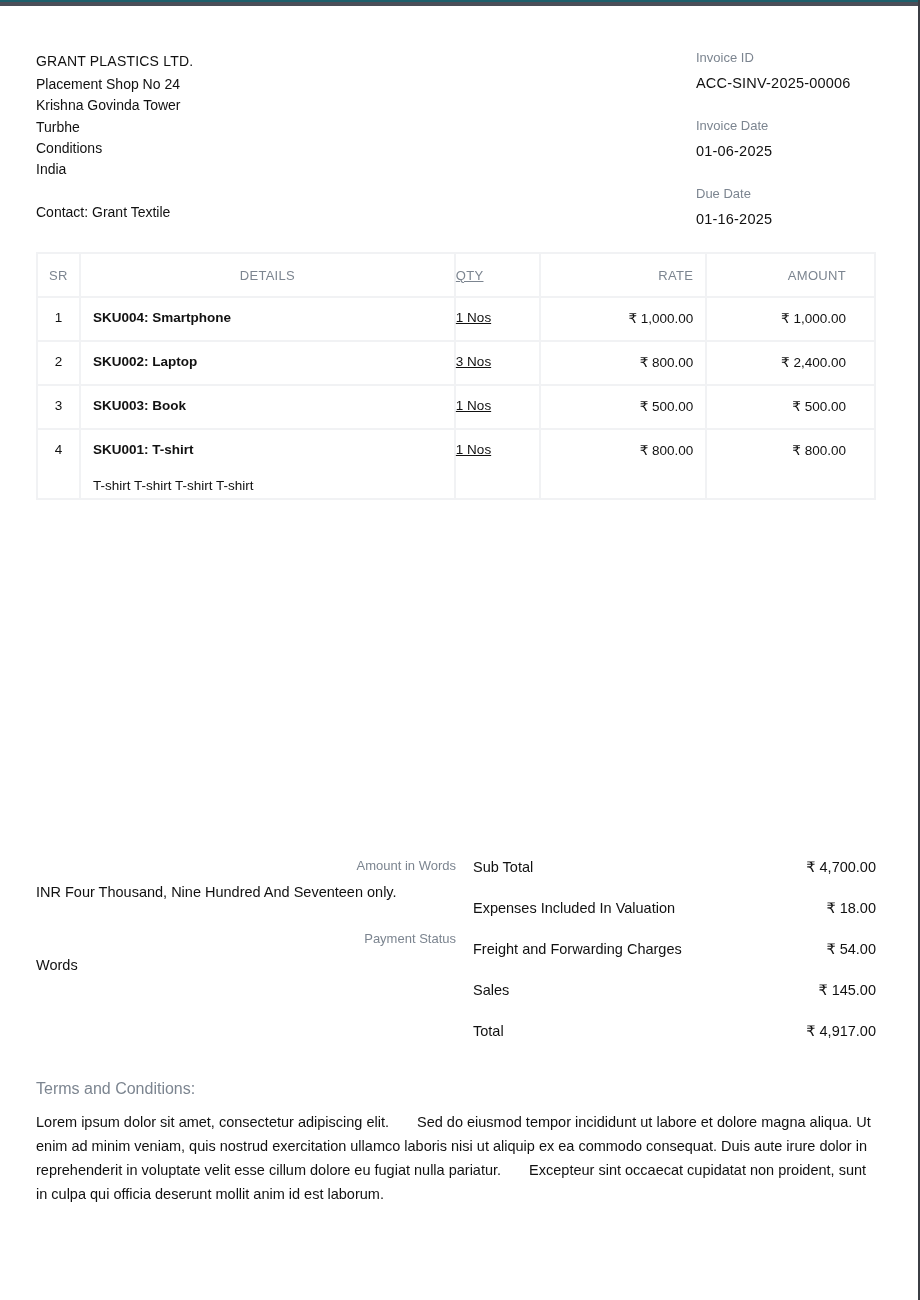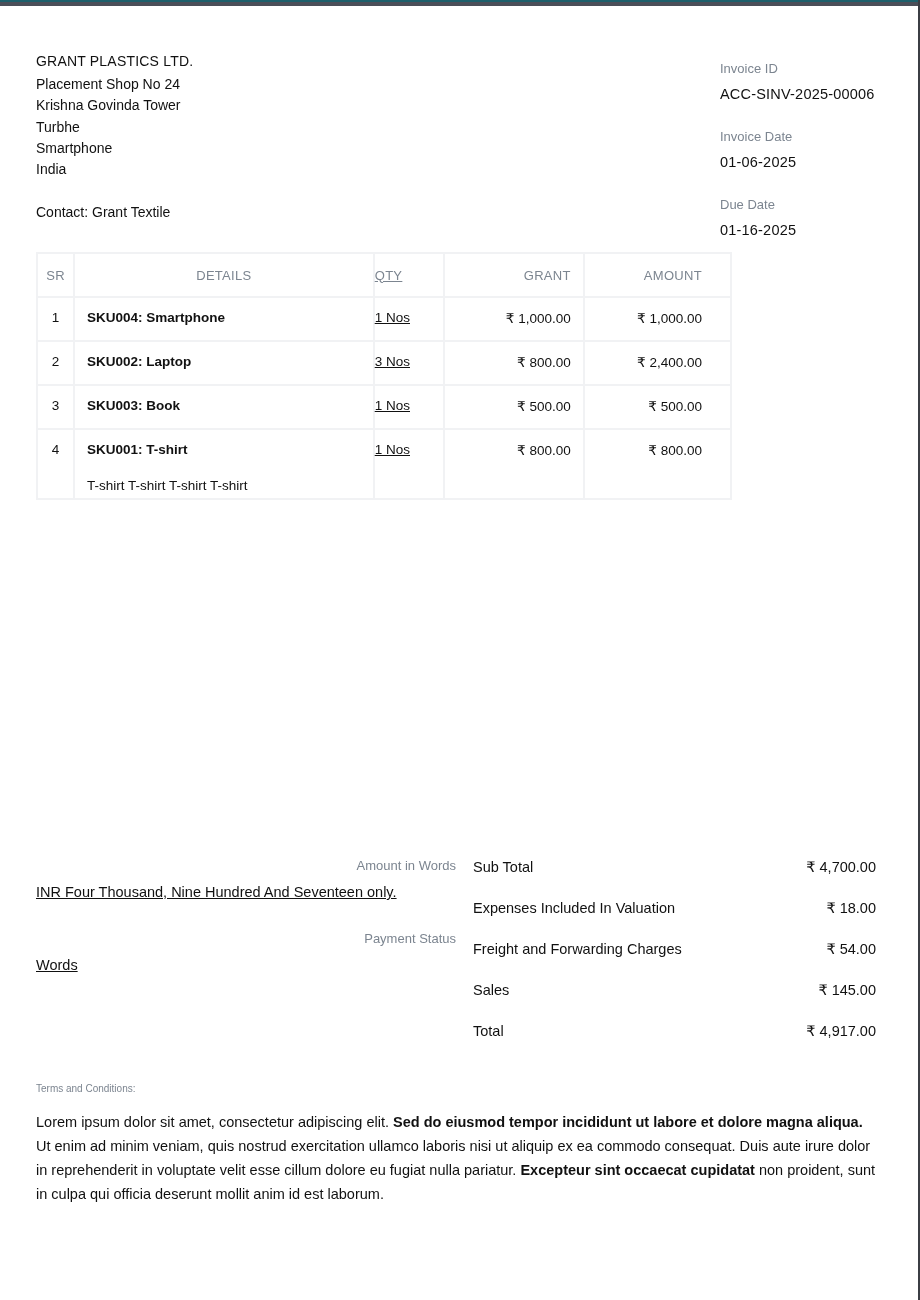--- a/index.html
+++ b/index.html
@@ -11,68 +11,68 @@
 
   .page { position: absolute; left: 36px; top: 0; width: 840px; height: 1300px; }
 
   
   .company { position: absolute; left: 0; top: 52px; width: 420px; }
   .company-name { font-size: 14px; font-weight: normal; line-height: 18px; letter-spacing: 0.2px; }
   .addr-line { font-size: 14px; line-height: 21.3px; }
   .contact { font-size: 14px; line-height: 20px; margin-top: 22px; }
   .company-name { margin-bottom: 4px; }
 
-  .meta { position: absolute; left: 684px; top: 50px; width: 200px; margin-top: 11px; }
+  .meta { position: absolute; left: 660px; top: 50px; width: 200px; }
   .meta-block { height: 68px; }
   .meta-label { font-size: 13px; color: #7c8590; line-height: 16px; }
   .meta-value { font-size: 14.5px; color: #111; line-height: 18px; margin-top: 8px; letter-spacing: 0.2px; }
 
   
-  .items { position: absolute; left: 0; top: 252px; width: 696px; border-collapse: collapse; }
+  .items { position: absolute; left: 0; top: 252px; width: 840px; border-collapse: collapse; }
   .items th, .items td { border: 2px solid #f1f2f4; font-size: 13.5px; vertical-align: top; }
   .items th { font-weight: normal; color: #7c8590; height: 44px; vertical-align: middle; font-size: 13px; letter-spacing: 0.3px; }
   .items td { height: 44px; padding-top: 12px; }
   .col-sr { width: 43px; text-align: center; }
   .col-details { width: 376px; text-align: left; padding-left: 12px; }
   th.col-details { text-align: center; padding-left: 0; }
   .col-qty { width: 85px; text-align: left; text-decoration: underline; }
   .col-rate { width: 167px; text-align: right; padding-right: 12px; }
   .col-amount { width: 169px; text-align: right; padding-right: 28px; margin-top: 37px; }
   .item-title { font-weight: bold; line-height: 16px; }
   .item-desc { font-size: 13.5px; line-height: 16px; margin-top: 20px; }
   tr.tall td { height: 70px; }
 
   
   .words { position: absolute; left: 0; top: 858px; width: 420px; }
   .f-label { font-size: 13px; color: #7c8590; line-height: 16px; text-align: right; }
-  .f-value { font-size: 14.5px; line-height: 18px; margin-top: 9px; text-decoration: underline; }
+  .f-value { font-size: 14.5px; line-height: 18px; margin-top: 9px; }
   .status-block { margin-top: 30px; }
 
   .totals { position: absolute; left: 437px; top: 856px; width: 403px; }
   .total-row { display: flex; justify-content: space-between; font-size: 14.5px; height: 41px; line-height: 22px; }
 
   .terms { position: absolute; left: 0; top: 1080px; width: 840px; }
-  .terms-label { font-size: 10px; color: #7c8590; line-height: 18px; }
+  .terms-label { font-size: 16px; color: #7c8590; line-height: 18px; }
   .terms-body { font-size: 14.5px; line-height: 24px; margin-top: 12px; }
-  .terms-body b { font-weight: bold; }
+  .terms-body b { font-weight: normal; margin-left: 24px; }
 </style>
 </head>
 <body>
 
 <div class="top-bar"></div>
 <div class="right-edge"></div>
 
 <div class="page">
 
   <div class="company">
     <div class="company-name">GRANT PLASTICS LTD.</div>
     <div class="addr-line">Placement Shop No 24</div>
     <div class="addr-line">Krishna Govinda Tower</div>
     <div class="addr-line">Turbhe</div>
-    <div class="addr-line">Smartphone</div>
+    <div class="addr-line">Conditions</div>
     <div class="addr-line">India</div>
     <div class="contact">Contact: Grant Textile</div>
   </div>
 
   <div class="meta">
     <div class="meta-block">
       <div class="meta-label">Invoice ID</div>
       <div class="meta-value">ACC-SINV-2025-00006</div>
     </div>
     <div class="meta-block">
@@ -84,21 +84,21 @@
       <div class="meta-value">01-16-2025</div>
     </div>
   </div>
 
   <table class="items">
     <thead>
       <tr>
         <th class="col-sr">SR</th>
         <th class="col-details">DETAILS</th>
         <th class="col-qty">QTY</th>
-        <th class="col-rate">GRANT</th>
+        <th class="col-rate">RATE</th>
         <th class="col-amount">AMOUNT</th>
       </tr>
     </thead>
     <tbody>
       <tr>
         <td class="col-sr">1</td>
         <td class="col-details">
           <div class="item-title">SKU004: Smartphone</div>
         </td>
         <td class="col-qty">1 Nos</td>

